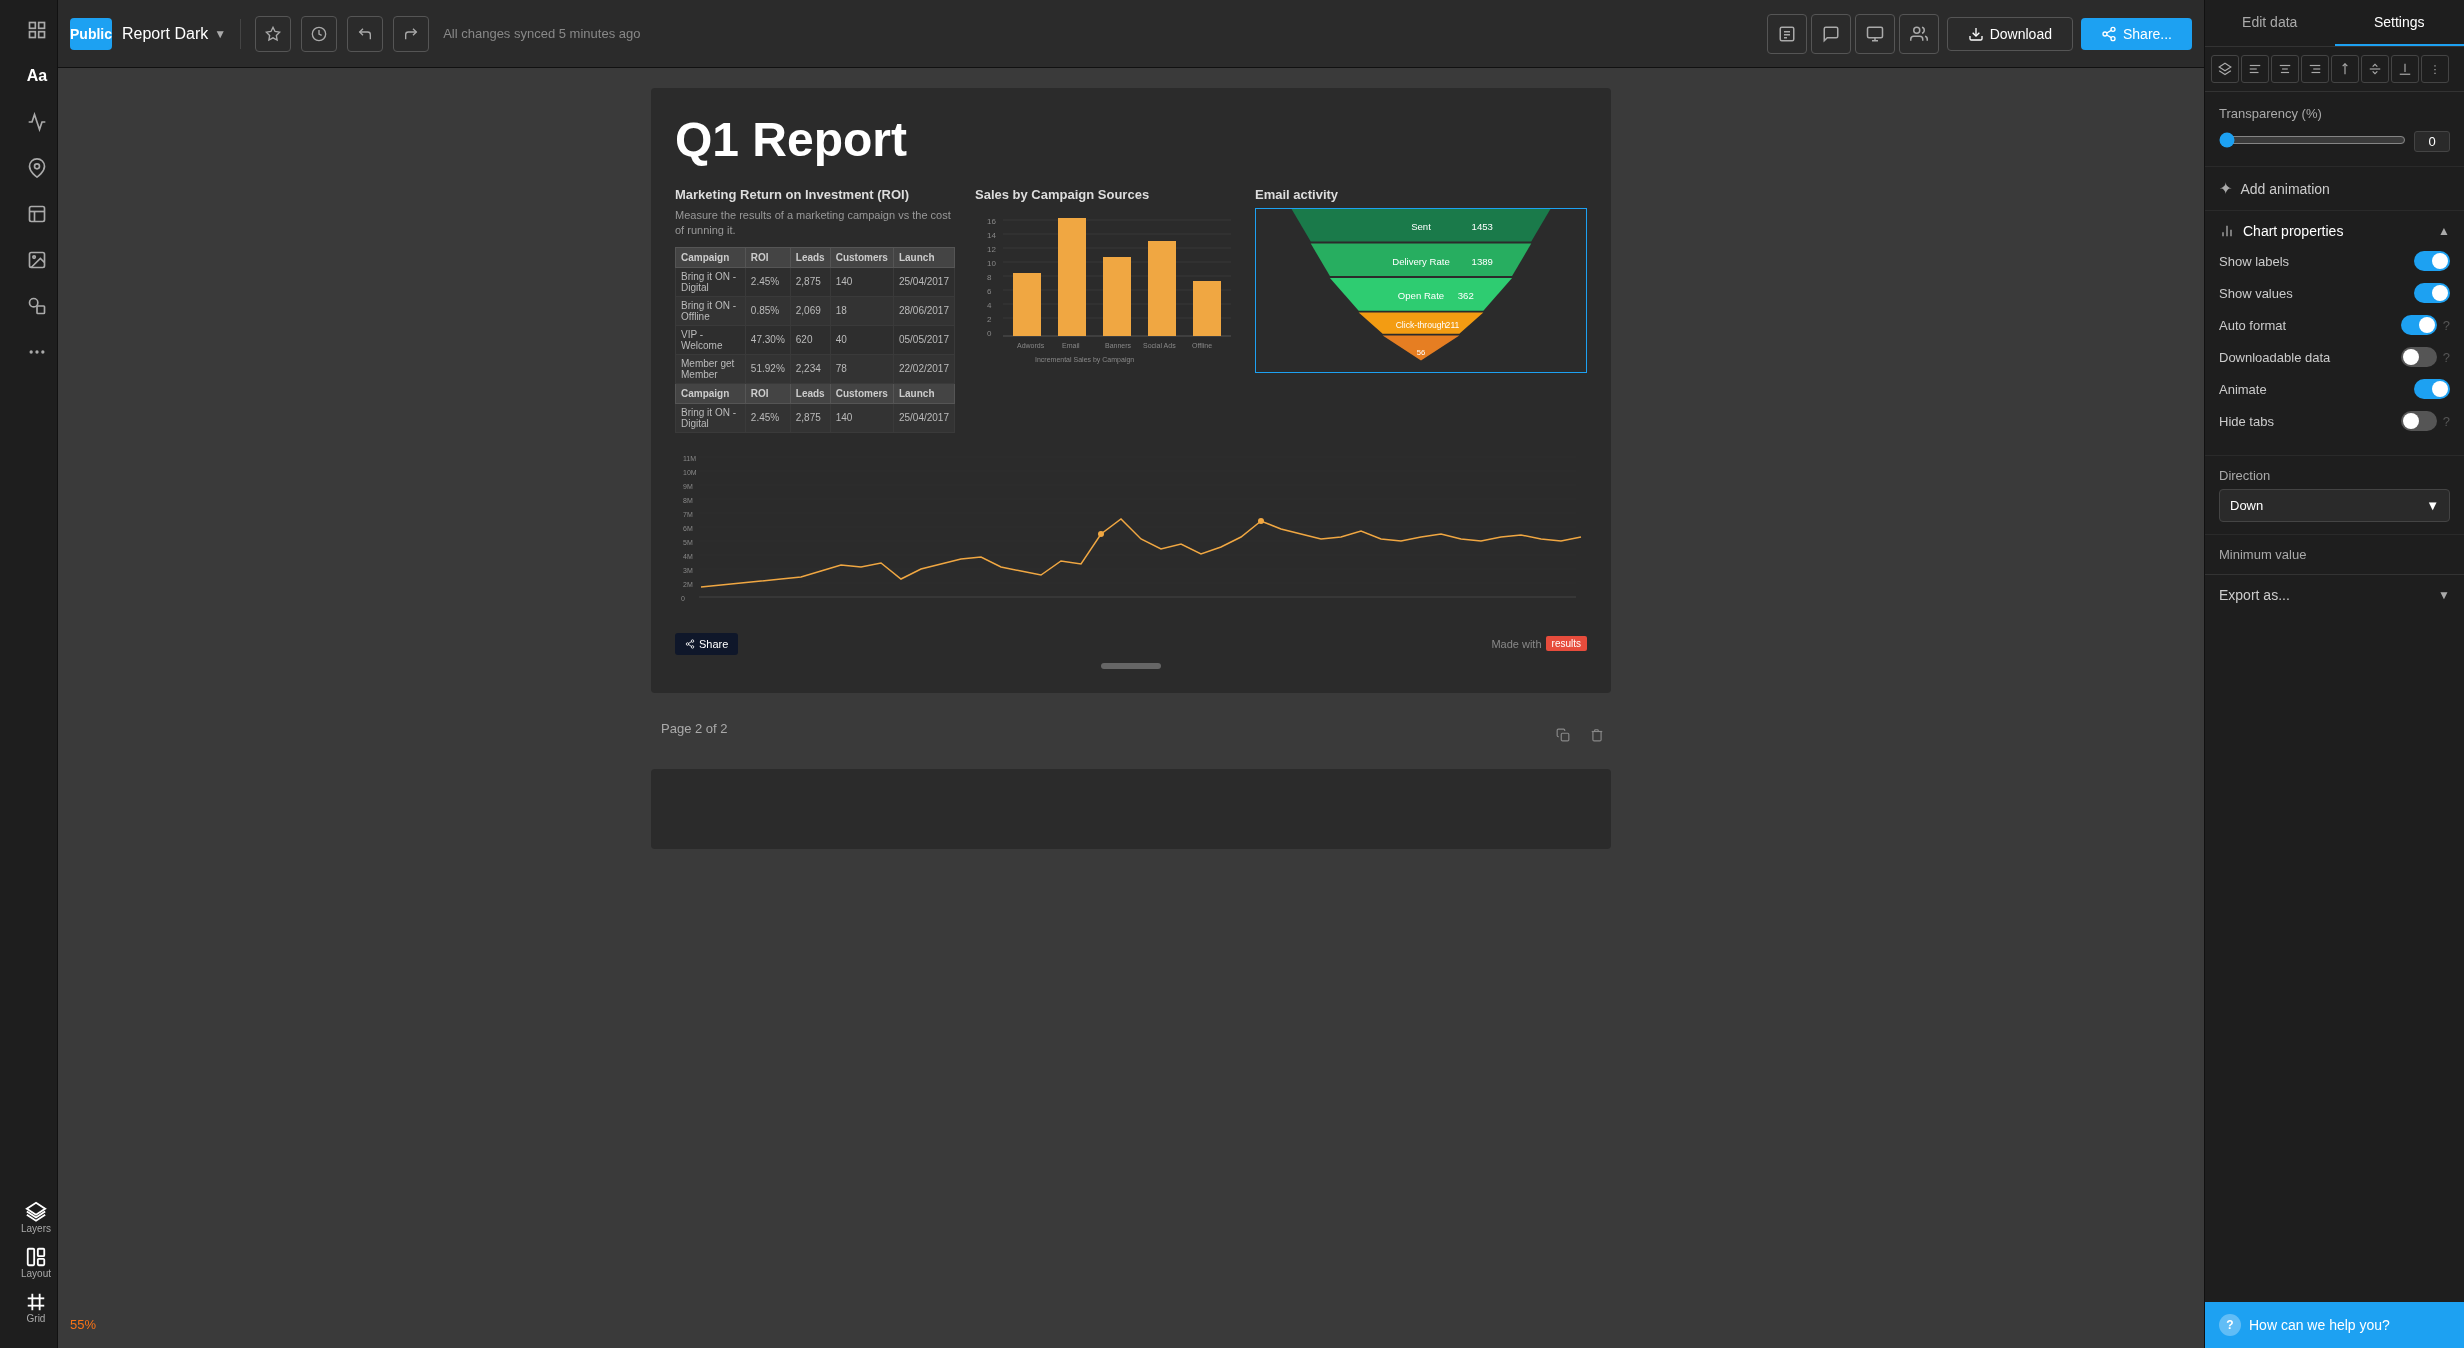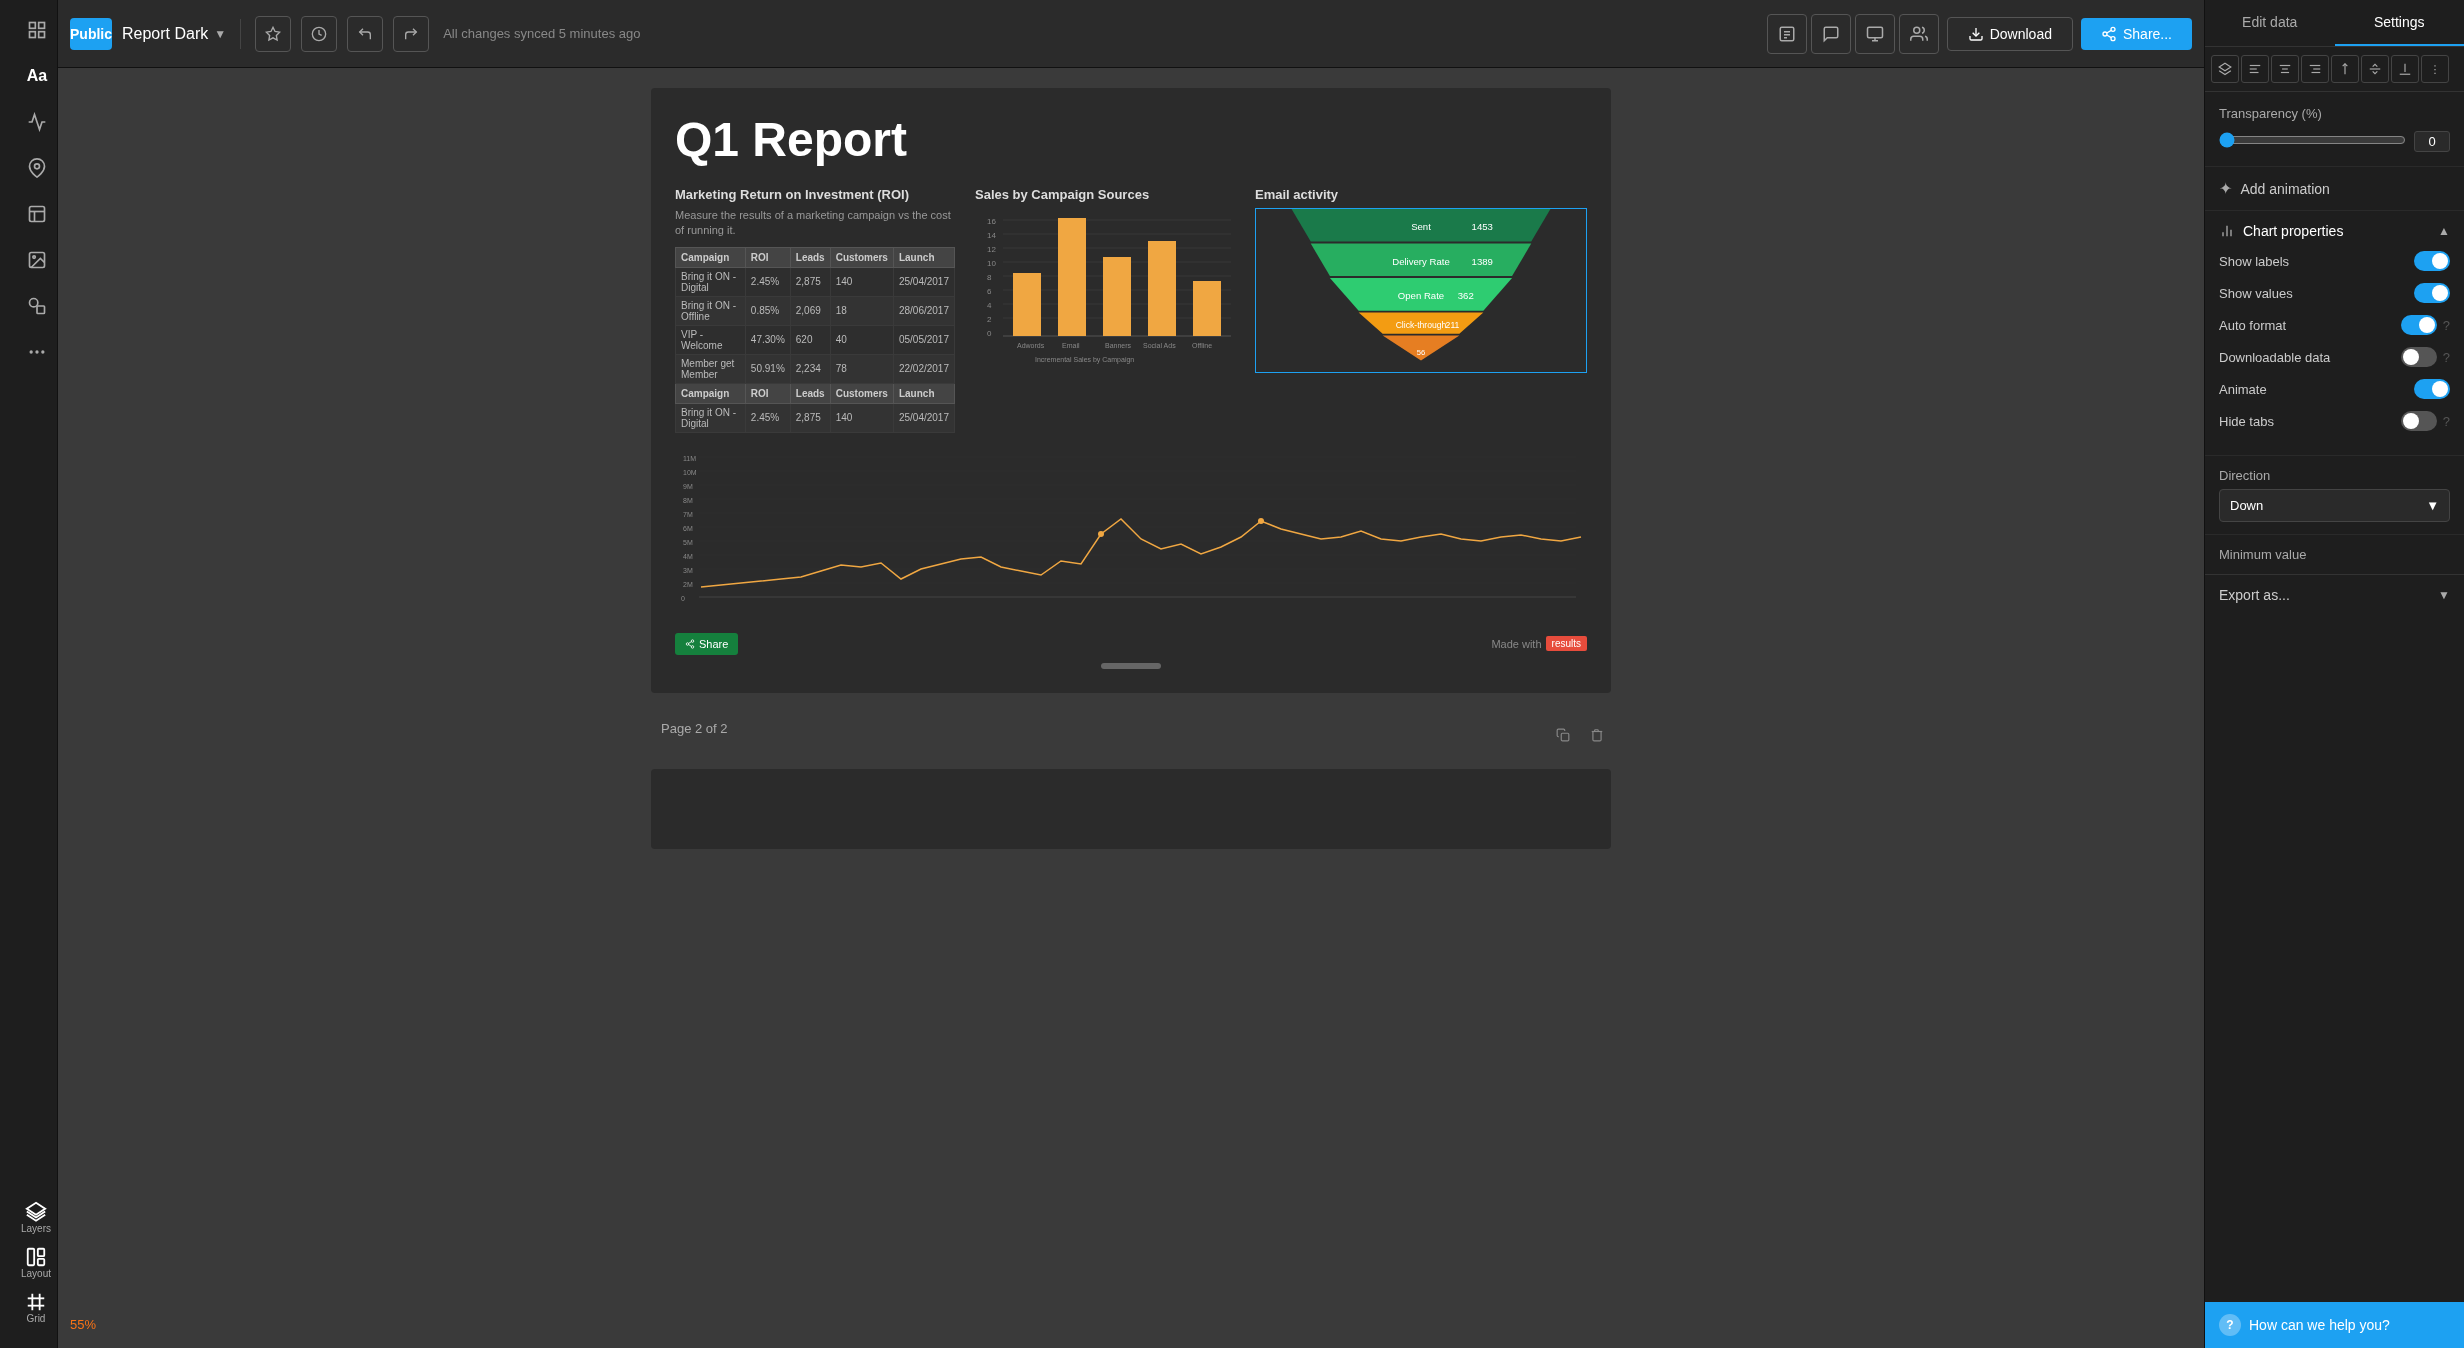--- a/index.html
+++ b/index.html
@@ -156,21 +156,21 @@
     
     .line-chart-section {
       width: 100%; height: 160px; position: relative; margin-top: 4px;
     }
 
     .page-footer {
       display: flex; justify-content: space-between; align-items: center;
       margin-top: 16px; padding-top: 8px;
     }
     .share-btn-small {
-      background: #15803d; color: #fff; border: none; padding: 5px 10px;
+      background: #0f172a; color: #fff; border: none; padding: 5px 10px;
       border-radius: 3px; font-size: 11px; cursor: pointer;
       display: flex; align-items: center; gap: 4px;
     }
     .made-with { font-size: 11px; color: #888; display: flex; align-items: center; gap: 4px; }
     .infogram-badge {
       background: #e74c3c; color: #fff; font-size: 10px; padding: 2px 6px; border-radius: 2px;
     }
 
     
     .page2-container {
@@ -544,21 +544,21 @@
                 </tr>
                 <tr>
                   <td>VIP - Welcome</td>
                   <td>47.30%</td>
                   <td>620</td>
                   <td>40</td>
                   <td>05/05/2017</td>
                 </tr>
                 <tr>
                   <td>Member get Member</td>
-                  <td>50.91%</td>
+                  <td>51.92%</td>
                   <td>2,234</td>
                   <td>78</td>
                   <td>22/02/2017</td>
                 </tr>
                 <tr>
                   <th style="background: rgb(68, 68, 68); color: rgb(204, 204, 204); padding: 4px 5px; font-size: 10px;">Campaign</th>
                   <th style="background: rgb(68, 68, 68); color: rgb(204, 204, 204); padding: 4px 5px; font-size: 10px;">ROI</th>
                   <th style="background: rgb(68, 68, 68); color: rgb(204, 204, 204); padding: 4px 5px; font-size: 10px;">Leads</th>
                   <th style="background: rgb(68, 68, 68); color: rgb(204, 204, 204); padding: 4px 5px; font-size: 10px;">Customers</th>
                   <th style="background: rgb(68, 68, 68); color: rgb(204, 204, 204); padding: 4px 5px; font-size: 10px;">Launch</th>

